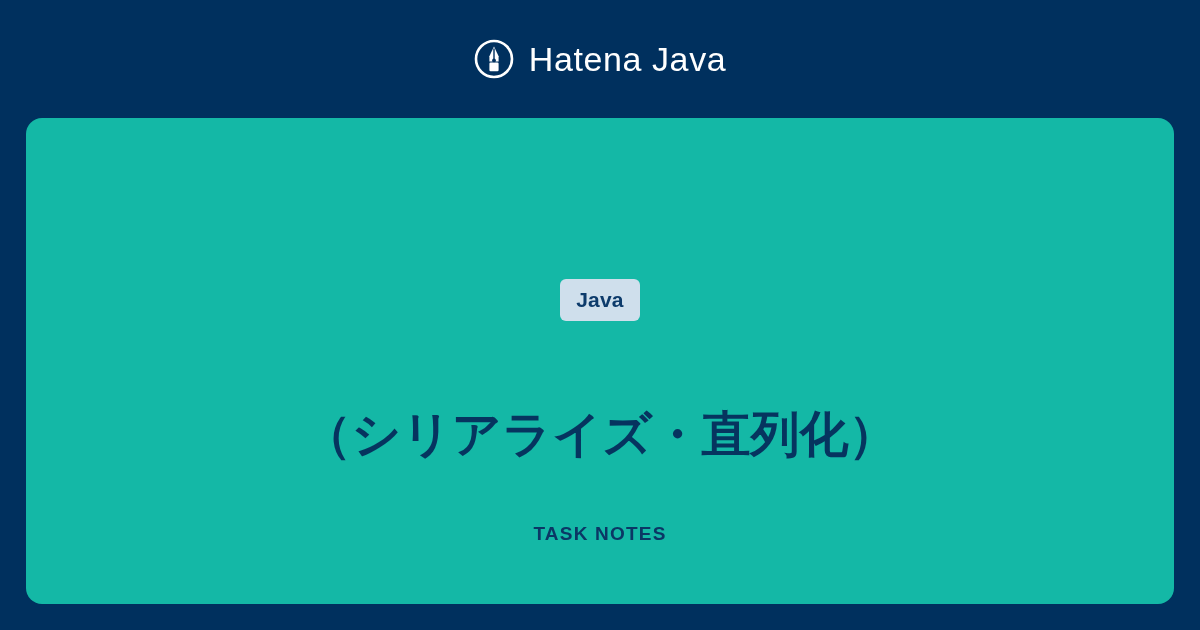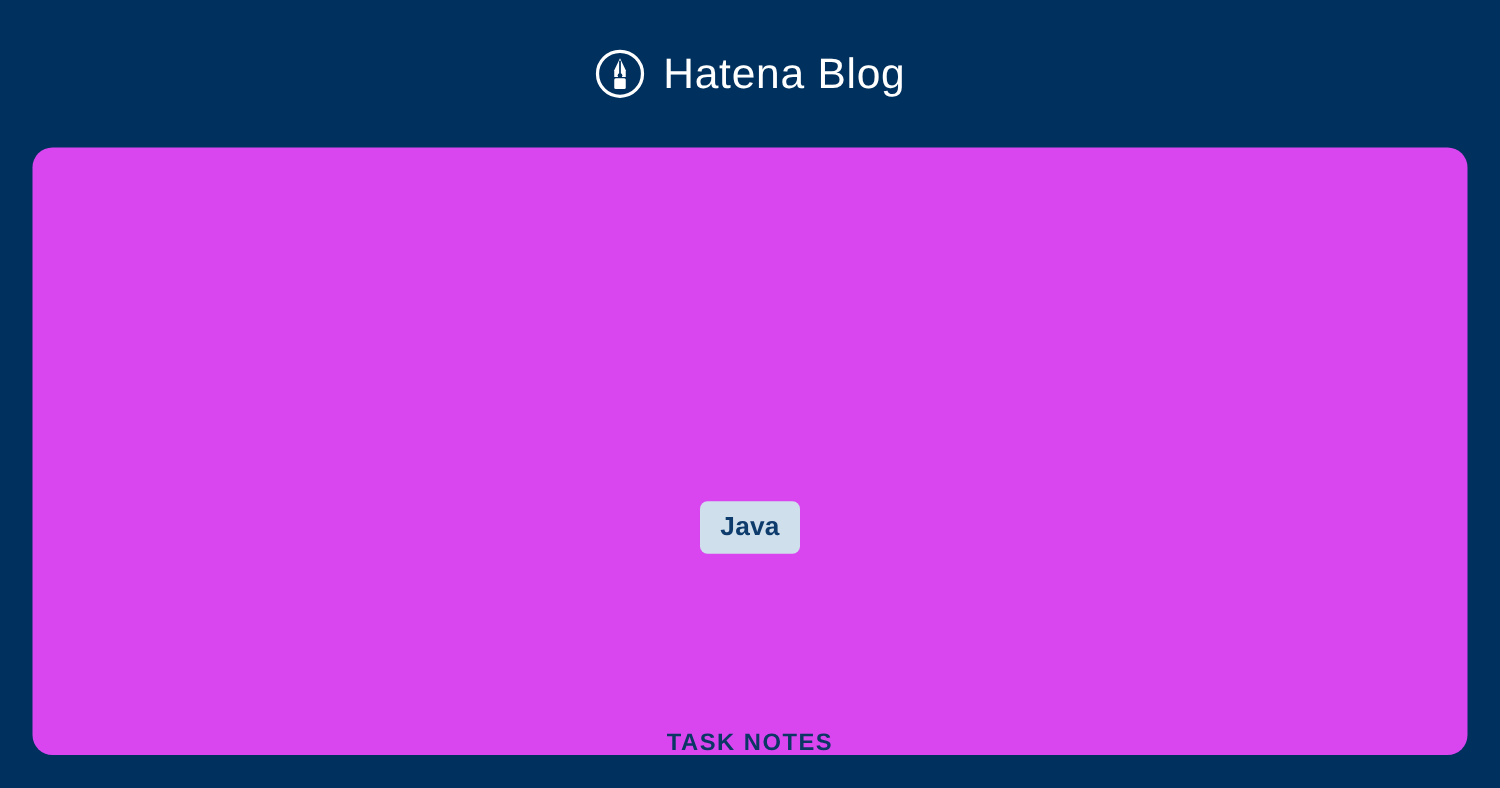--- a/index.html
+++ b/index.html
@@ -42,27 +42,27 @@
     white-space: nowrap;
   }
 
   
   .card {
     position: absolute;
     left: 26px;
     top: 118px;
     width: 1148px;
     height: 486px;
-    background: #d946ef;
+    background: #14b8a6;
     border-radius: 16px;
     box-sizing: border-box;
     display: flex;
     flex-direction: column;
     align-items: center;
-    justify-content: flex-end;
+    justify-content: center;
     overflow: hidden;
   }
 
   
   .badge-row {
     margin-top: 100px;
     display: flex;
     justify-content: center;
     width: 100%;
   }
@@ -108,27 +108,28 @@
 <div class="brand-bar">
 
   <svg class="brand-logo" viewBox="0 0 40 40" aria-hidden="true">
     <circle cx="20" cy="20" r="18" fill="none" stroke="#ffffff" stroke-width="2.6"></circle>
     <path d="M20 7.5 L24.6 17.2 L24.6 22.6 L15.4 22.6 L15.4 17.2 Z" fill="#ffffff"></path>
     <rect x="15.4" y="23.6" width="9.2" height="8.6" rx="1.2" fill="#ffffff"></rect>
     <rect x="19.3" y="9.5" width="1.4" height="13.2" fill="#00305e"></rect>
     <circle cx="20" cy="21.4" r="1.9" fill="#00305e"></circle>
   </svg>
 
-  <span class="brand-name">Hatena Blog</span>
+  <span class="brand-name">Hatena Java</span>
 </div>
 
 <div class="card">
 
   <div class="badge-row">
     <span class="badge">Java</span>
   </div>
 
   <h1 class="entry-title">
     <br>
+    <span>（シリアライズ・直列化）</span>
   </h1>
 
   <div class="blog-name">TASK NOTES</div>
 </div>
 
 </body></html>

